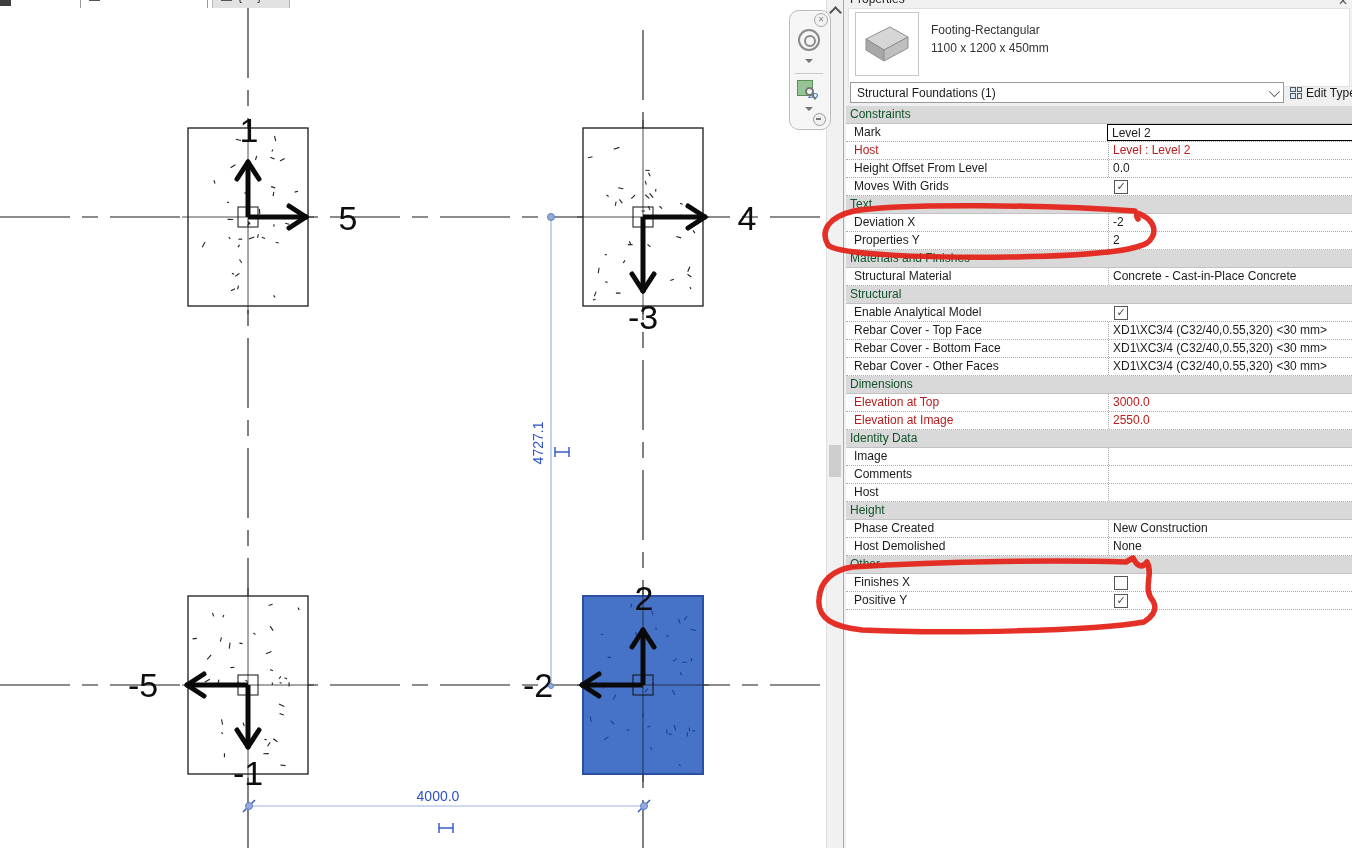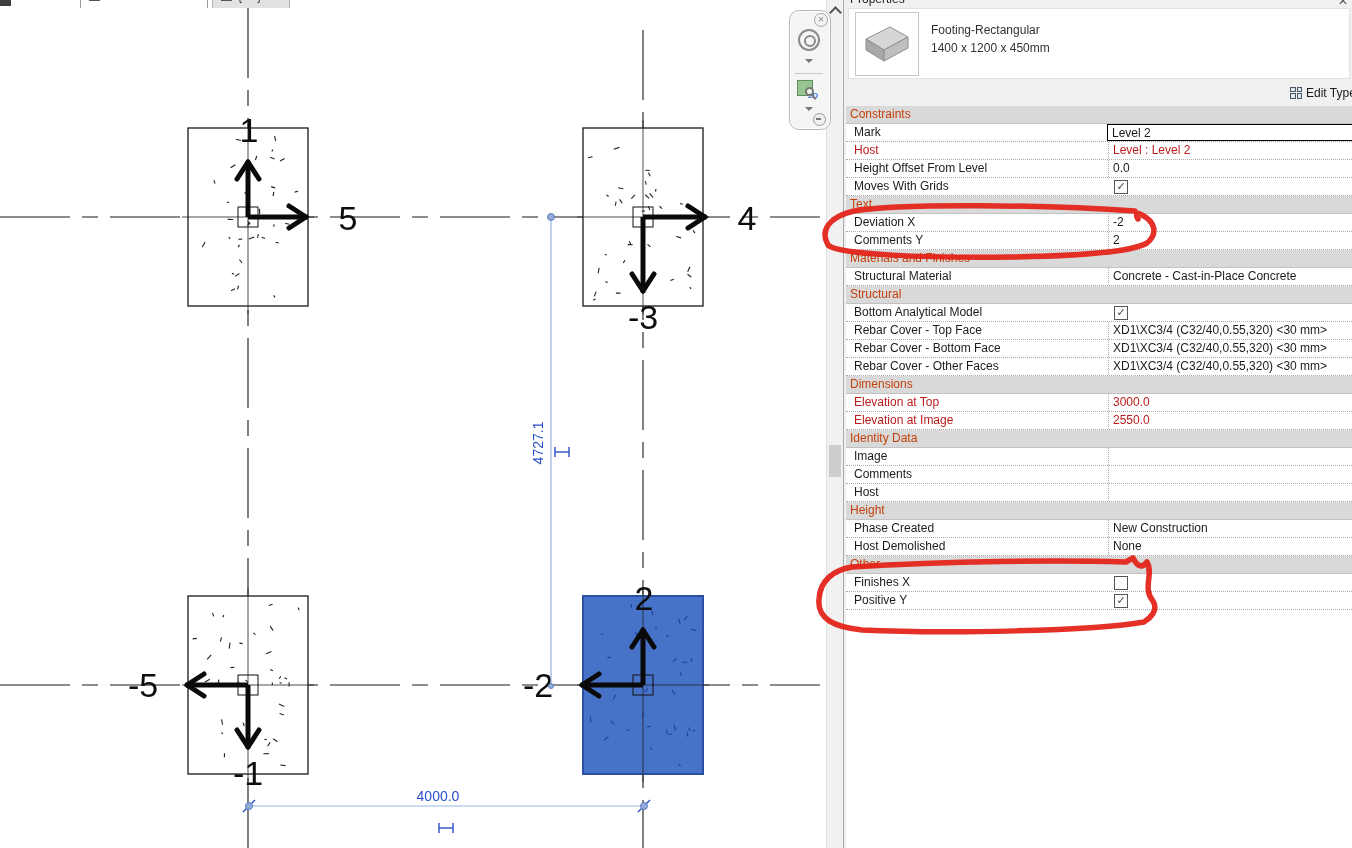--- a/index.html
+++ b/index.html
@@ -41,36 +41,36 @@
   
   #vscroll{position:absolute;left:826px;top:0;width:16px;height:848px;background:#f1f1f1;border-left:1px solid #e0e0e0;z-index:5;}
   .scroll-up{position:absolute;left:4px;top:8px;width:7px;height:7px;border-top:2px solid #555;border-left:2px solid #555;transform:rotate(45deg);}
   .scroll-thumb{position:absolute;left:2px;top:445px;width:12px;height:32px;background:#cdcdcd;}
   
   #panel{position:absolute;left:842px;top:0;width:510px;height:848px;background:#f0f0f0;
          border-left:2px solid #a9a9a9;box-sizing:border-box;font-size:12px;color:#1b1b1b;}
   #panel-title{position:relative;height:6px;overflow:hidden;background:#f0f0f0;}
   #panel-title span{position:absolute;left:6px;top:-8px;font-size:12px;color:#222;}
   #panel-title .close-x{left:auto;right:4px;top:-6px;color:#555;}
-  #preview{position:absolute;left:4px;top:8px;width:502px;height:71px;background:#fff;border:1px solid #e2e2e2;box-sizing:border-box;}
+  #preview{position:absolute;left:4px;top:8px;width:502px;height:79px;background:#fff;border:1px solid #e2e2e2;box-sizing:border-box;}
   #thumb{position:absolute;left:6px;top:3px;width:64px;height:64px;background:#fff;border:1px solid #c6c6c6;box-sizing:border-box;}
   #type-name{position:absolute;left:82px;top:14px;color:#333;}
   #type-size{position:absolute;left:82px;top:32px;color:#333;}
   #selector{position:absolute;left:6px;top:82px;width:434px;height:21px;background:#fff;border:1px solid #9a9a9a;
             box-sizing:border-box;display:flex;align-items:center;padding:0 6px;}
   #selector .chev{margin-left:auto;width:7px;height:7px;border-right:1.5px solid #666;border-bottom:1.5px solid #666;transform:rotate(45deg) translateY(-2px);}
   #edit-type{position:absolute;left:446px;top:82px;width:64px;height:21px;display:flex;align-items:center;gap:4px;overflow:hidden;white-space:nowrap;}
   .et-icon{flex:0 0 auto;width:12px;height:12px;display:grid;grid-template-columns:1fr 1fr;grid-template-rows:1fr 1fr;gap:1px;}
   .et-icon i{border:1px solid #4a5a6a;background:#dfe7ef;}
   
   #prop-rows{position:absolute;left:2px;top:106px;width:508px;height:742px;background:#fff;overflow:hidden;}
   .prow{position:relative;height:17px;line-height:17px;border-bottom:1px dotted #ababab;background:#fff;white-space:nowrap;}
   .prow .lbl{position:absolute;left:8px;top:0;}
   .prow.header{background:#d9d9d9;border-bottom:1px solid #c2c2c2;}
-  .prow.header .lbl{left:4px;color:#c2410c;}
+  .prow.header .lbl{left:4px;color:#14532d;}
   .prow .val{position:absolute;left:262px;top:0;width:246px;height:17px;border-left:1px dotted #ababab;padding-left:4px;box-sizing:border-box;overflow:hidden;}
   .prow.sel .val{border:1px solid #000;left:261px;width:249px;padding-left:4px;}
   .prow.dis .lbl,.prow.dis .val{color:#b91c1c;}
   .cb{position:absolute;left:268px;top:2px;width:12px;height:12px;border:1px solid #565656;background:#fdfdfd;
       font-size:11px;line-height:11px;text-align:center;color:#444;}
   
   #annot{position:absolute;left:0;top:0;width:1352px;height:848px;z-index:40;pointer-events:none;}
 </style>
 </head>
 <body>
@@ -323,23 +323,27 @@
 
   <div id="preview">
     <div id="thumb">
       <svg width="62" height="62" viewBox="0 0 62 62">
         <polygon points="10,26 34,14 52,24 28,37" fill="#d6d6d6" stroke="#8f8f8f" stroke-width="1"></polygon>
         <polygon points="10,26 28,37 28,48 10,37" fill="#a8a8a8" stroke="#8f8f8f" stroke-width="1"></polygon>
         <polygon points="28,37 52,24 52,35 28,48" fill="#bfbfbf" stroke="#8f8f8f" stroke-width="1"></polygon>
       </svg>
     </div>
     <div id="type-name">Footing-Rectangular</div>
-    <div id="type-size">1400 x 1200 x 450mm</div>
-  </div>
-
+    <div id="type-size">1100 x 1200 x 450mm</div>
+  </div>
+
+  <div id="selector">
+    <span>Structural Foundations (1)</span>
+    <span class="chev"></span>
+  </div>
 
   <div id="edit-type">
     <span class="et-icon">
         <i></i>
         <i></i>
         <i></i>
         <i></i>
       </span>
     <span>Edit Type</span>
   </div>
@@ -365,35 +369,35 @@
         <span class="cb">✓</span>
       </div>
       <div class="prow header">
         <span class="lbl">Text</span>
       </div>
       <div class="prow">
         <span class="lbl">Deviation X</span>
         <span class="val">-2</span>
       </div>
       <div class="prow">
-        <span class="lbl">Comments Y</span>
+        <span class="lbl">Properties Y</span>
         <span class="val">2</span>
       </div>
       <div class="prow header">
         <span class="lbl">Materials and Finishes</span>
       </div>
       <div class="prow">
         <span class="lbl">Structural Material</span>
         <span class="val">Concrete - Cast-in-Place Concrete</span>
       </div>
       <div class="prow header">
         <span class="lbl">Structural</span>
       </div>
       <div class="prow">
-        <span class="lbl">Bottom Analytical Model</span>
+        <span class="lbl">Enable Analytical Model</span>
         <span class="cb">✓</span>
       </div>
       <div class="prow">
         <span class="lbl">Rebar Cover - Top Face</span>
         <span class="val">XD1\XC3/4 (C32/40,0.55,320) &lt;30 mm&gt;</span>
       </div>
       <div class="prow">
         <span class="lbl">Rebar Cover - Bottom Face</span>
         <span class="val">XD1\XC3/4 (C32/40,0.55,320) &lt;30 mm&gt;</span>
       </div>

